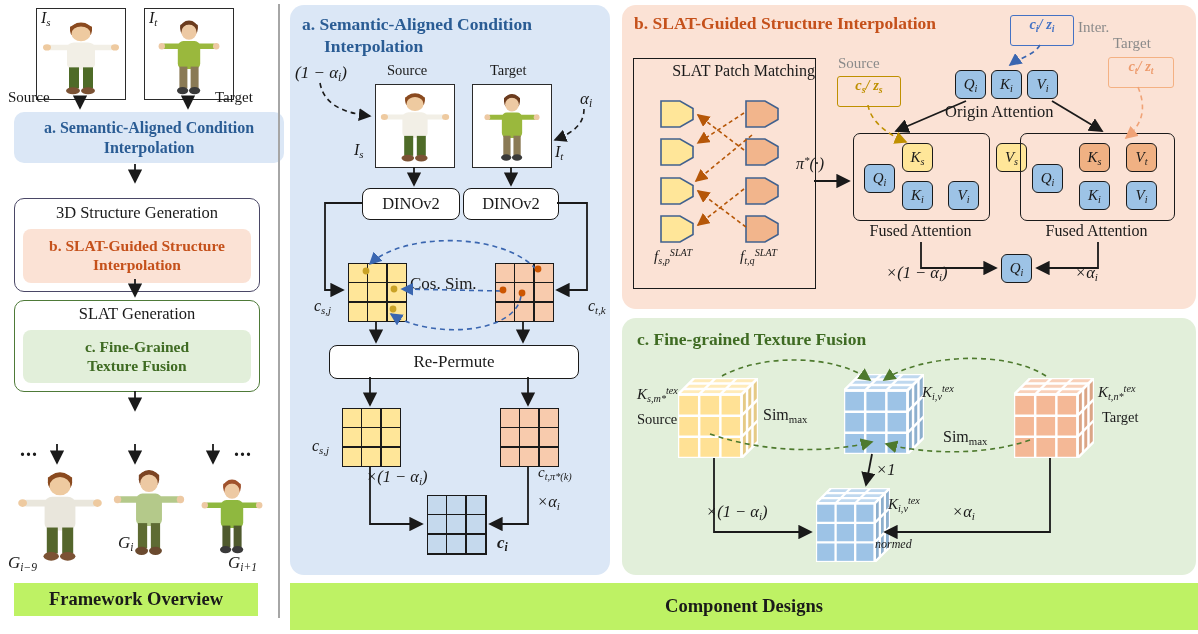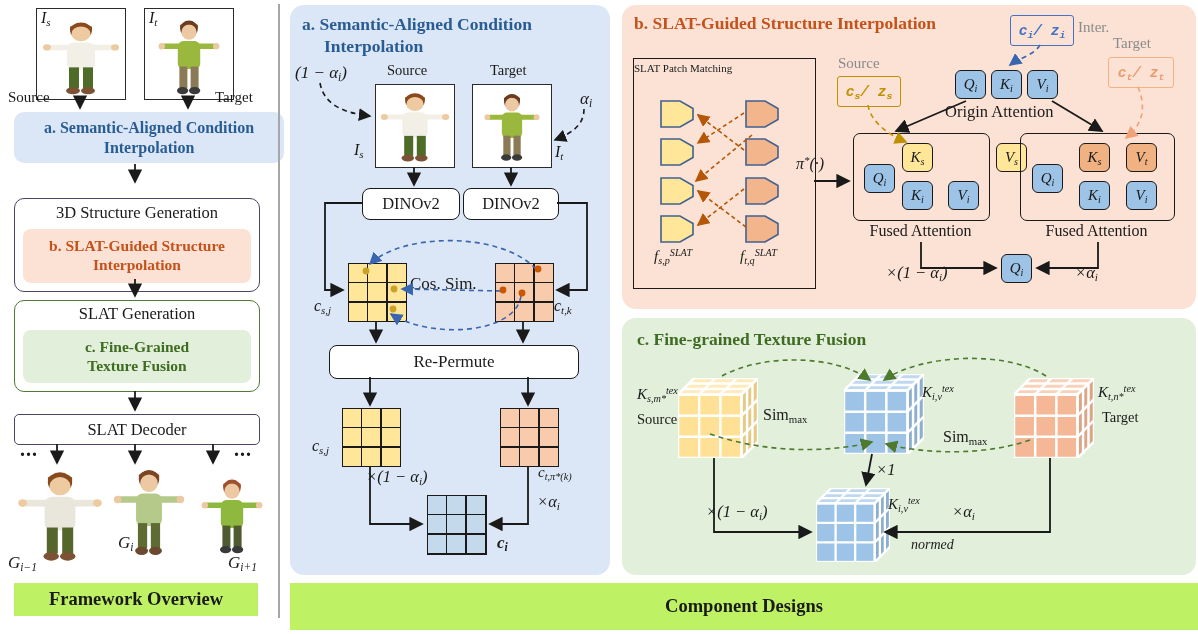--- a/index.html
+++ b/index.html
@@ -16,22 +16,22 @@
   .rbox{position:absolute;background:#fff;border:1.4px solid #1a1a1a;border-radius:8px;
         display:flex;align-items:center;justify-content:center;font-size:16.5px;}
   .stepbox{position:absolute;border-radius:10px;display:flex;align-items:center;
         justify-content:center;text-align:center;font-weight:bold;font-size:15.5px;line-height:1.22;}
   .outline{position:absolute;background:#fff;border-radius:10px;}
   .grid3{position:absolute;width:57px;height:57px;border:1.6px solid #1a1a1a;
         background-image:repeating-linear-gradient(to right,transparent 0 18px,#1a1a1a 18px 19.5px),
                          repeating-linear-gradient(to bottom,transparent 0 18px,#1a1a1a 18px 19.5px);}
   .tok{position:absolute;width:29px;height:27px;border:1.4px solid #1a1a1a;border-radius:6px;
         display:flex;align-items:center;justify-content:center;font-size:15px;font-style:italic;}
-  .cbox{position:absolute;border-radius:3px;display:flex;align-items:center;justify-content:center;
-        font-size:14.5px;font-weight:bold;font-style:italic;font-family:Liberation Mono, monospace;}
+  .cbox{position:absolute;border-radius:3px;display:flex;align-items:flex-start;justify-content:center;
+        font-size:14.5px;font-weight:bold;font-style:italic;}
   .gray{color:#8a8a8a;}
   .banner{position:absolute;background:#bef264;display:flex;align-items:center;
         justify-content:center;font-weight:bold;font-size:18.5px;}
   .cap{position:absolute;font-size:16px;text-align:center;}
   svg.lay{position:absolute;left:0;top:0;pointer-events:none;}
 </style>
 </head>
 <body>
 
 <svg width="0" height="0" style="position:absolute" aria-hidden="true">
@@ -130,38 +130,35 @@
       </div>
     </div>
 
     <div class="outline" style="left:14px;top:300px;width:244px;height:90px;border:1.6px solid #4e7a38;">
       <div class="abs" style="left:0;top:3px;width:100%;text-align:center;font-size:16.5px;">SLAT Generation</div>
       <div class="stepbox" style="left:8px;top:29px;width:228px;height:53px;background:#e2efda;color:#3f6b23;border-radius:8px;">
         <span style="display:block;width:150px;">c. Fine-Grained Texture Fusion</span>
       </div>
     </div>
 
-    <div class="rbox" style="left:14px;top:414px;width:244px;height:29px;border:1.5px solid #4a4766;border-radius:5px;">
-      <span>SLAT Decoder</span>
-    </div>
 
     <span class="abs" style="left:20px;top:438px;font-size:20px;font-weight:bold;letter-spacing:1px;">...</span>
     <span class="abs" style="left:234px;top:438px;font-size:20px;font-weight:bold;letter-spacing:1px;">...</span>
 
     <svg width="88" height="96" style="position:absolute;left:16px;top:468px;--hair:#8a4a1f;--skin:#eecaa0;--shirt:#e9e6dc;--pants:#54662c;--shoe:#7b5234;" viewBox="0 0 80 100" preserveAspectRatio="none">
         <use href="#figchar"></use>
       </svg>
     <svg width="74" height="100" style="position:absolute;left:112px;top:462px;--hair:#7c4423;--skin:#edc9a3;--shirt:#b4c98a;--pants:#5e6b33;--shoe:#6b4a2f;" viewBox="0 0 80 100">
         <use href="#figchar"></use>
       </svg>
     <svg width="64" height="96" style="position:absolute;left:200px;top:468px;--hair:#a0522d;--skin:#edc9a3;--shirt:#8fb83f;--pants:#4f5a2e;--shoe:#3a3a3a;" viewBox="0 0 80 100">
         <use href="#figchar"></use>
       </svg>
 
-    <span class="m abs" style="left:8px;top:553px;font-size:17px;">G<sub>i−1</sub></span>
+    <span class="m abs" style="left:8px;top:553px;font-size:17px;">G<sub>i−9</sub></span>
     <span class="m abs" style="left:118px;top:533px;font-size:17px;">G<sub>i</sub></span>
     <span class="m abs" style="left:228px;top:553px;font-size:17px;">G<sub>i+1</sub></span>
 
     <div class="banner" style="left:14px;top:583px;width:244px;height:33px;">
       <span>Framework Overview</span>
     </div>
 
     <svg class="lay" width="278" height="634">
       <g stroke="#1a1a1a" stroke-width="1.8" fill="none">
         <line x1="80" y1="99" x2="80" y2="108" marker-end="url(#mkB)"></line>
@@ -202,21 +199,21 @@
     <div class="rbox" style="left:72px;top:183px;width:96px;height:30px;">
       <span>DINOv2</span>
     </div>
     <div class="rbox" style="left:173px;top:183px;width:94px;height:30px;">
       <span>DINOv2</span>
     </div>
 
     <div class="grid3" style="left:58px;top:258px;background-color:#ffe699;"></div>
     <div class="grid3" style="left:205px;top:258px;background-color:#f8cbad;"></div>
     <span class="m abs" style="left:24px;top:292px;font-size:16px;">c<sub>s,j</sub></span>
-    <span class="m abs" style="left:264px;top:292px;font-size:16px;">c<sub>t,k</sub></span>
+    <span class="m abs" style="left:264px;top:292px;font-size:16px;padding-left:34px;">c<sub>t,k</sub></span>
     <span class="abs" style="left:120px;top:269px;font-size:17px;">Cos. Sim.</span>
 
     <div class="rbox" style="left:39px;top:340px;width:248px;height:32px;font-size:17px;">
       <span>Re-Permute</span>
     </div>
 
     <div class="grid3" style="left:52px;top:403px;background-color:#ffe699;"></div>
     <div class="grid3" style="left:210px;top:403px;background-color:#f8cbad;"></div>
     <span class="m abs" style="left:22px;top:432px;font-size:16px;">c<sub>s,j</sub></span>
     <span class="m abs" style="left:248px;top:459px;font-size:15px;">c<sub>t,π*(k)</sub></span>
@@ -256,21 +253,21 @@
         <circle cx="213" cy="285" r="3.4" fill="#cc5500"></circle>
         <circle cx="232" cy="288" r="3.4" fill="#cc5500"></circle>
       </g>
     </svg>
   </div>
 
   <div class="panel" style="left:622px;top:5px;width:574px;height:304px;background:#fbe2d5;">
     <div class="ttl abs" style="left:12px;top:7px;width:390px;color:#c5511b;">b. SLAT-Guided Structure Interpolation</div>
 
     <div class="abs" style="left:11px;top:53px;width:181px;height:229px;border:1.6px solid #1a1a1a;">
-      <div class="abs" style="left:0;top:3px;width:100%;text-align:left;font-size:11px;">SLAT Patch Matching</div>
+      <div class="abs" style="left:0;top:3px;width:100%;text-align:right;font-size:16px;">SLAT Patch Matching</div>
     </div>
     <svg class="abs" style="left:38px;top:95px;color:#ffe699;" width="34" height="28" viewBox="0 0 34 28">
         <use href="#pent"></use>
       </svg>
     <svg class="abs" style="left:38px;top:133px;color:#ffe699;" width="34" height="28" viewBox="0 0 34 28">
         <use href="#pent"></use>
       </svg>
     <svg class="abs" style="left:38px;top:172px;color:#ffe699;" width="34" height="28" viewBox="0 0 34 28">
         <use href="#pent"></use>
       </svg>
@@ -406,21 +403,21 @@
     <span class="m abs" style="left:141px;top:88px;font-size:16px;font-style:normal;">Sim<sub>max</sub></span>
     <span class="m abs" style="left:300px;top:66px;font-size:15px;">K<sub>i,v</sub><sup>tex</sup></span>
     <span class="m abs" style="left:321px;top:110px;font-size:16px;font-style:normal;">Sim<sub>max</sub></span>
     <span class="m abs" style="left:476px;top:66px;font-size:15px;">K<sub>t,n*</sub><sup>tex</sup></span>
     <span class="abs" style="left:480px;top:91px;font-size:14.5px;">Target</span>
 
     <span class="m abs" style="left:254px;top:142px;font-size:16.5px;">×1</span>
     <span class="m abs" style="left:84px;top:184px;font-size:16.5px;">×(1 − α<sub>i</sub>)</span>
     <span class="m abs" style="left:330px;top:184px;font-size:16.5px;">×α<sub>i</sub></span>
     <span class="m abs" style="left:266px;top:178px;font-size:15px;">K<sub>i,v</sub><sup>tex</sup></span>
-    <span class="m abs" style="left:253px;top:219px;font-size:14px;margin-left:36px;">normed</span>
+    <span class="m abs" style="left:253px;top:219px;font-size:12px;">normed</span>
 
     <svg class="lay" width="574" height="257">
       <g fill="none" stroke="#4e7a2e" stroke-width="1.6" stroke-dasharray="5 4">
         <path d="M100,58 C140,36 212,36 248,62" marker-end="url(#mkGreen)"></path>
         <path d="M424,58 C384,32 300,36 262,62" marker-end="url(#mkGreen)"></path>
         <path d="M88,116 C140,134 202,136 250,124" marker-end="url(#mkGreen)"></path>
         <path d="M408,122 C362,138 302,136 264,126" marker-end="url(#mkGreen)"></path>
       </g>
       <g fill="none" stroke="#1a1a1a" stroke-width="1.8">
         <path d="M250,136 L244,167" marker-end="url(#mkB)"></path>

